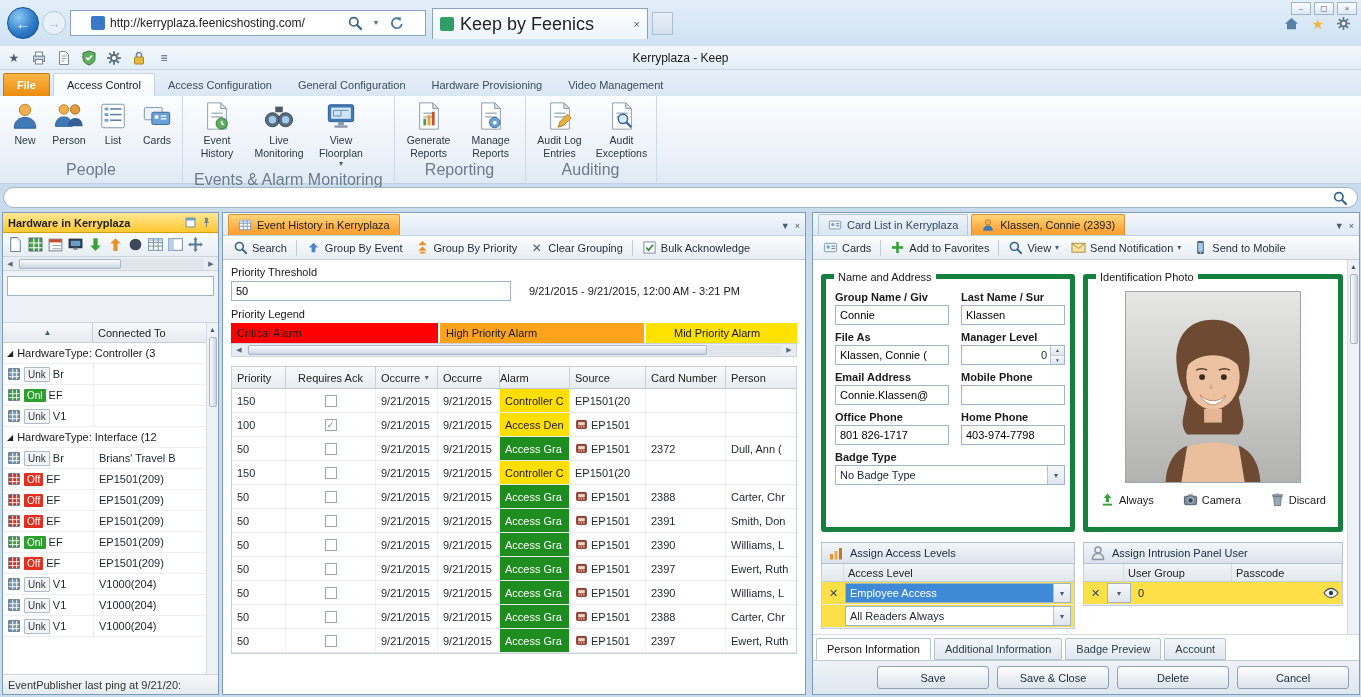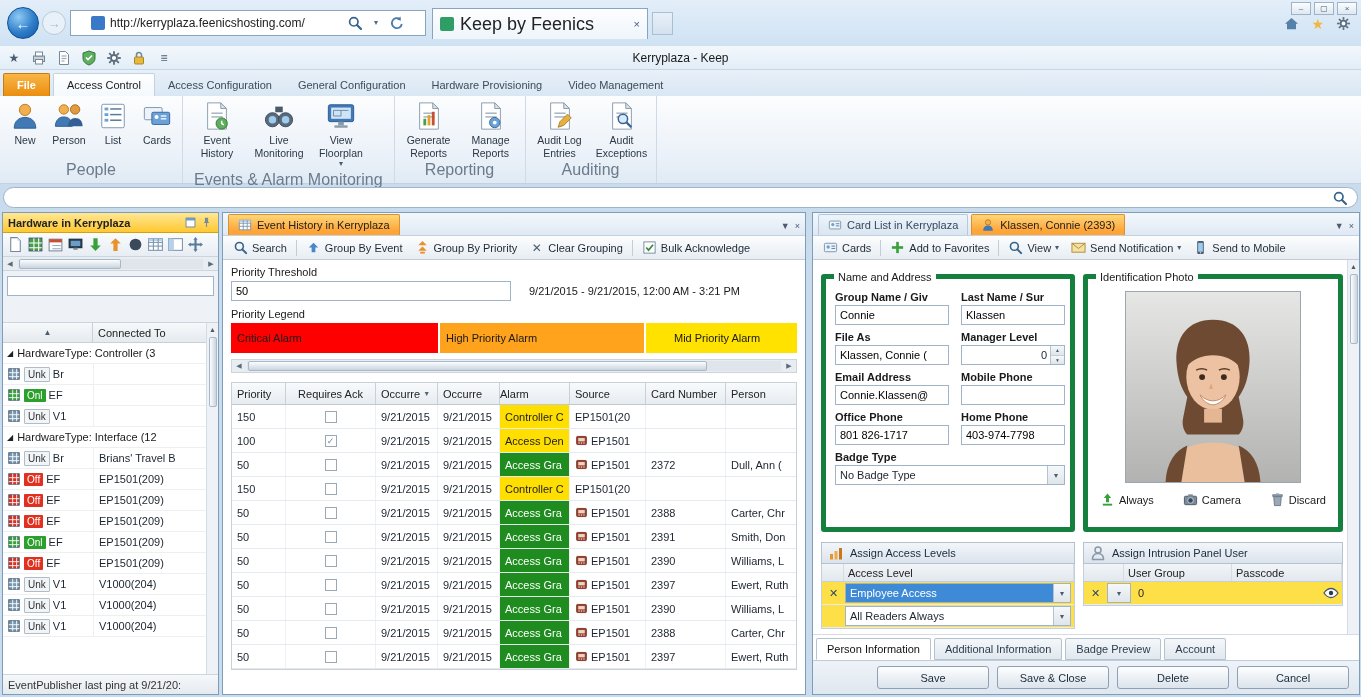--- a/index.html
+++ b/index.html
@@ -88,21 +88,21 @@
 .vscroll{position:absolute;top:0;right:0;bottom:0;width:12px;background:#eef1f5;border-left:1px solid #d5dce3;display:flex;flex-direction:column;align-items:center}
 .vscroll .tic{font-size:7px;height:12px}
 .vthumb{width:8px;height:70px;background:linear-gradient(90deg,#fcfdfe,#c9d4df);border:1px solid #a8b8c8;border-radius:2px;margin-top:2px}
 #hwstatus{height:20px;flex:none;background:linear-gradient(#f6f8fa,#e5eaef);border-top:1px solid #ccd5de;display:flex;align-items:center;padding:0 5px;color:#333;white-space:nowrap;overflow:hidden}
 
 #evcontent{flex:1;background:#fff;padding:6px 8px;overflow:hidden}
 .seclabel{color:#1a1a1a;margin-bottom:3px}
 #threshrow{display:flex;align-items:center;margin-bottom:7px}
 #threshinput{width:280px;height:20px;border:1px solid #9fb4c8;font:inherit;padding:0 4px}
 #daterange{margin-left:18px;color:#1a1a1a}
-#legend{display:flex;height:30px;margin-bottom:6px}
+#legend{display:flex;height:20px;margin-bottom:0}
 .lgseg{display:flex;align-items:center;padding-left:6px;color:#1a1a1a;margin-right:2px;white-space:nowrap;overflow:hidden}
 .l0{width:207px}.l1{width:204px}.l2{width:151px;margin-right:0}
 #evhscroll{margin-bottom:9px;border:1px solid #ccd5de}
 .etable{border:1px solid #c8d0d8}
 #ehead{display:flex;height:22px;background:linear-gradient(#f8fafc,#e7ecf1);border-bottom:1px solid #c0c8d0;color:#222}
 #ehead .cell{display:flex;align-items:center;gap:3px;padding:0 5px;border-right:1px solid #c8d0d8;white-space:nowrap;overflow:hidden}
 .erow{display:flex;height:24px;border-bottom:1px solid #e6eaee;background:#fff}
 .erow .cell{display:flex;align-items:center;gap:3px;padding:0 5px;border-right:1px solid #eef1f4;white-space:nowrap;overflow:hidden}
 .c0{width:54px}.c1{width:90px;justify-content:center}.c2{width:62px}.c3{width:62px}.c4{width:70px;padding:0!important}.c5{width:76px}.c6{width:80px}.c7{flex:1;border-right:none!important}
 .alarmfill{width:100%;height:100%;display:flex;align-items:center;padding:0 5px;white-space:nowrap;overflow:hidden}

